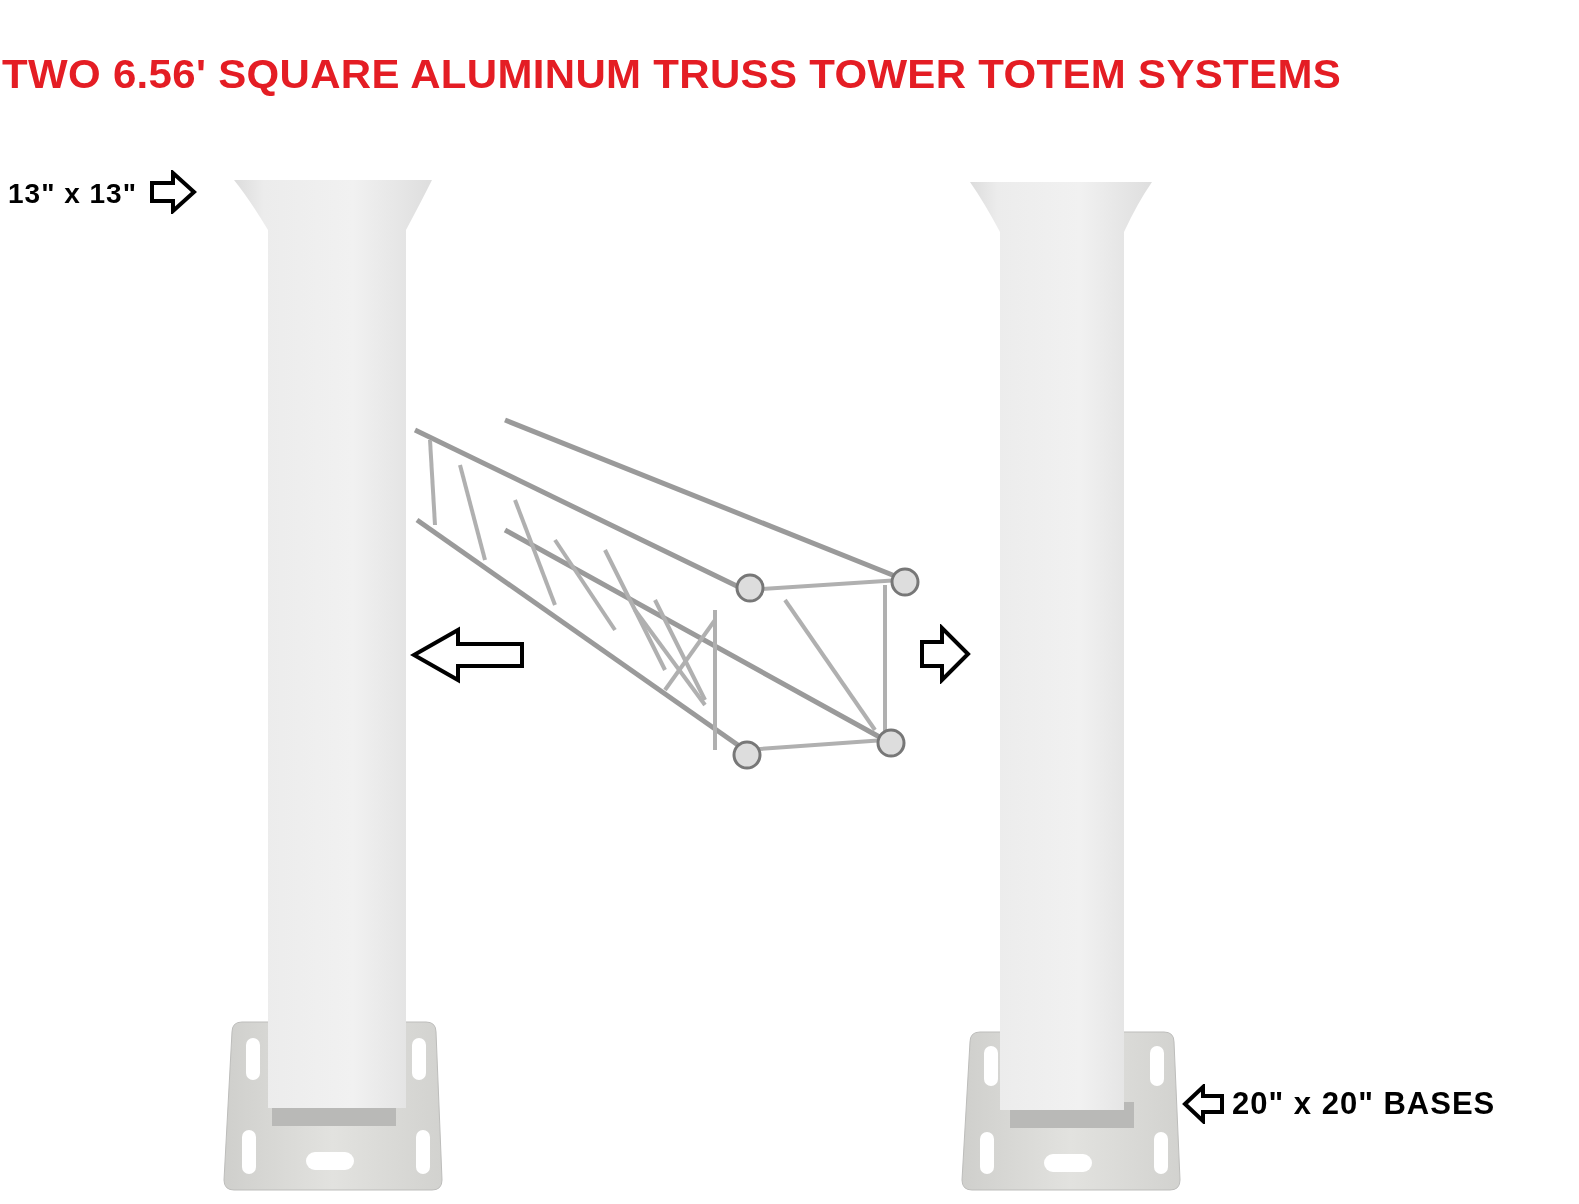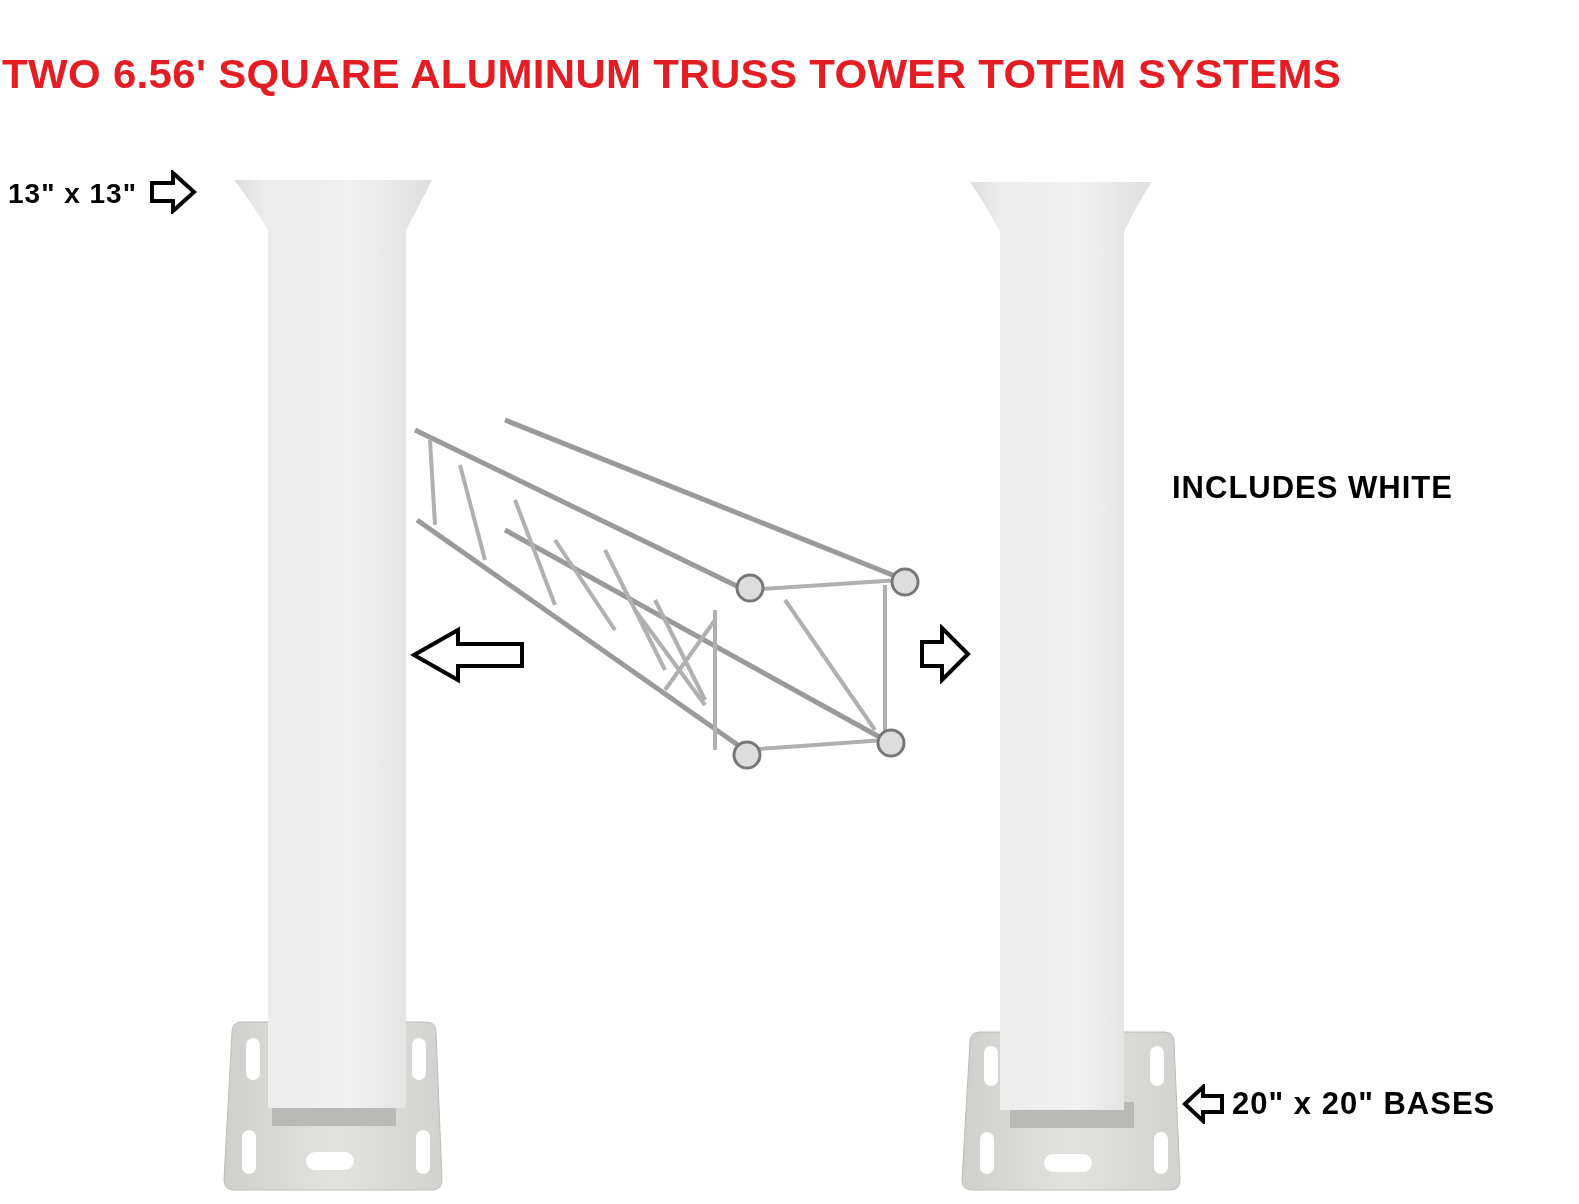--- a/index.html
+++ b/index.html
@@ -89,21 +89,20 @@
 </svg>
 
 <svg class="abs" style="left:410px;top:626px;" width="118" height="58" viewBox="0 0 118 58">
     <path d="M4 29 L48 4 V18 H112 V40 H48 V54 Z" fill="#fff" stroke="#000" stroke-width="4"></path>
   </svg>
 <svg class="abs" style="left:918px;top:624px;" width="54" height="60" viewBox="0 0 54 60">
     <path d="M4 18 H24 V4 L50 30 L24 56 V42 H4 Z" fill="#fff" stroke="#000" stroke-width="4"></path>
   </svg>
 
 <div class="lbl" style="left:1172px;top:466px;font-size:31px;text-align:center;line-height:1.45;">
-  <div>INCLUDES WHITE</div>
 </div>
 
 <div class="lbl" style="left:1182px;top:1080px;display:flex;align-items:center;gap:6px;font-size:31px;">
   <svg width="44" height="40" viewBox="0 0 44 40">
       <path d="M3 20 L21 3 V12 H40 V28 H21 V37 Z" fill="#fff" stroke="#000" stroke-width="4"></path>
     </svg>
   <span>20" x 20" BASES</span>
 </div>
 
 </body></html>

